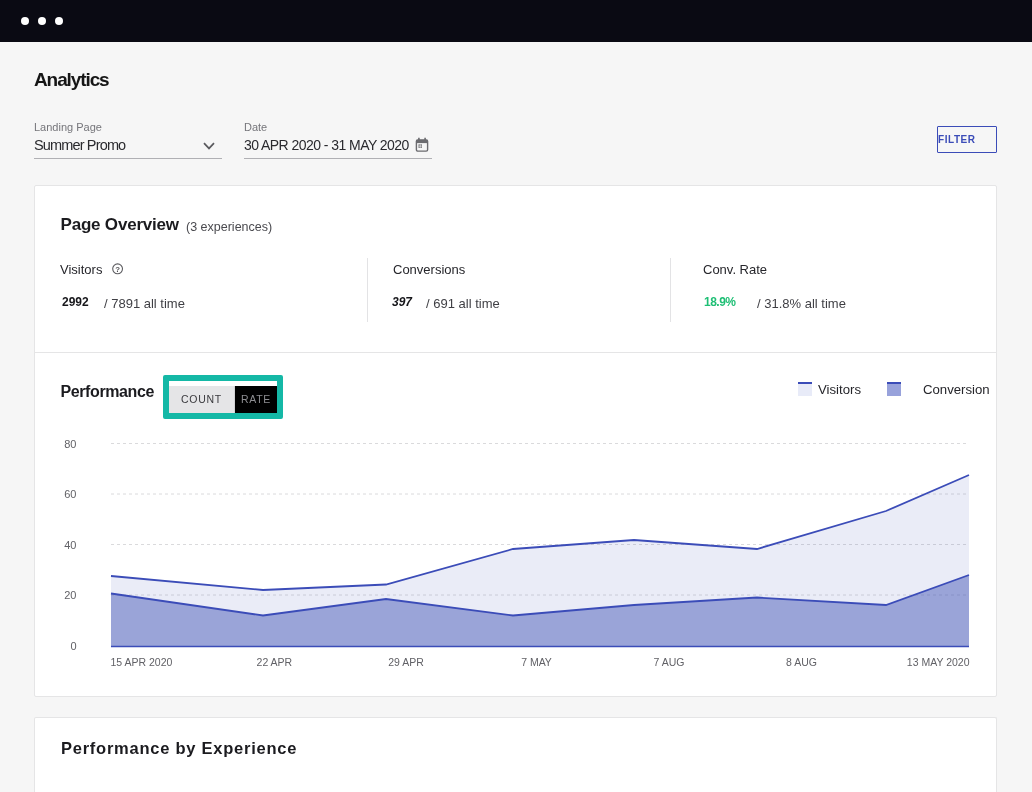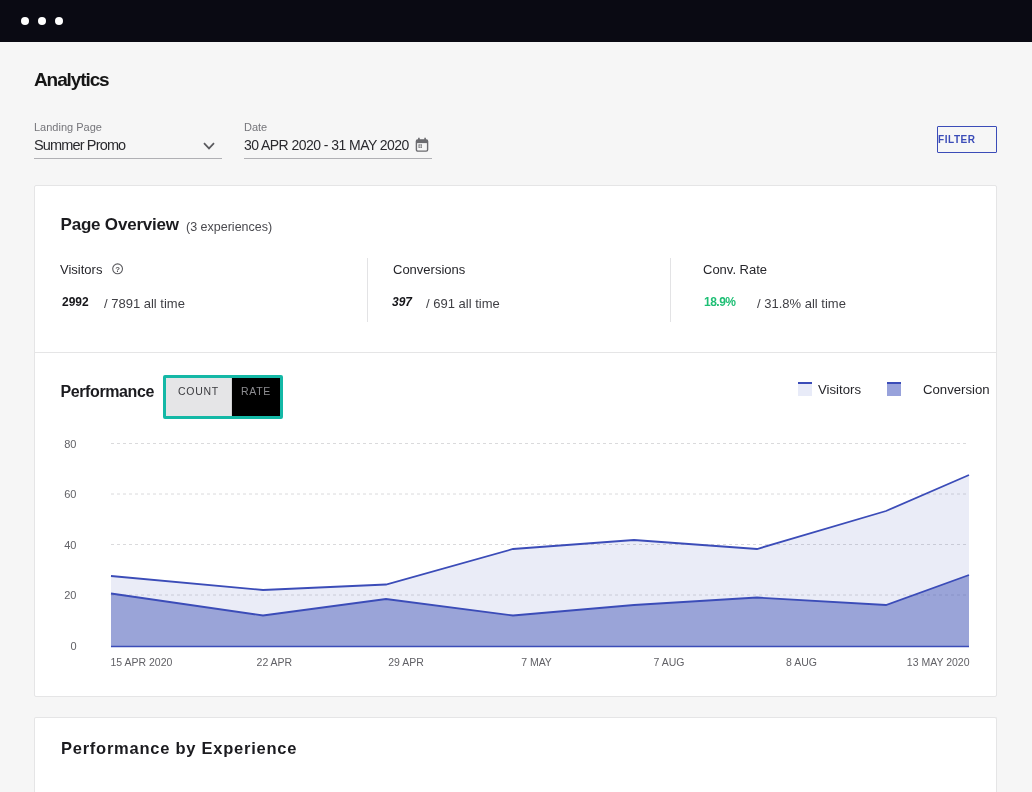--- a/index.html
+++ b/index.html
@@ -15,21 +15,21 @@
   .filterbtn { left:937px; top:126px; width:60px; height:27px; border:1.5px solid #3b4cb8; border-radius:1px; color:#3b4cb8; font-size:10px; letter-spacing:0.55px; font-weight:bold; line-height:25px; }
   .card { background:#fff; border:1px solid #e5e5e6; border-radius:2px; }
   .card1 { left:34px; top:185px; width:963px; height:512px; }
   .card3 { left:34px; top:717px; width:963px; height:100px; border-bottom:none; }
   .cardtitle { font-size:17px; font-weight:bold; color:#1b1b1f; line-height:17px; }
   .sub { font-size:12.5px; color:#4a4a4f; }
   .statlbl { font-size:13px; color:#26262b; line-height:13px; }
   .vdiv { width:1px; background:#e3e3e5; top:258px; height:64px; }
   .bignum { font-size:12px; font-weight:bold; color:#17171b; line-height:17.5px; }
   .alltime { font-size:13px; color:#3f3f44; line-height:13px; }
-  .toggle { left:163px; top:375px; width:120px; height:44px; border:3px solid #14b8a6; border-radius:2px; display:flex; }
+  .toggle { left:163px; top:375px; width:120px; height:44px; border:6px solid #14b8a6; border-radius:2px; display:flex;align-items:flex-end; }
   .tleft { width:66px; background:#e5e5e7; border-right:1px solid #d2d2d4; color:#3a3a3e; font-size:10.5px; letter-spacing:0.7px; text-align:center; line-height:27.5px; }
   .tright { flex:1; background:#000000; color:#8e8e92; font-size:10.5px; letter-spacing:0.7px; text-align:center; line-height:27.5px; }
   .legsw { width:14px; height:14px; border-top:2px solid #3b4cb8; }
   .legtxt { font-size:13.2px; color:#26262b; line-height:14px; }
 </style>
 </head>
 <body>
   <div class="abs topbar">
     <span class="dot" style="left:21px"></span>
     <span class="dot" style="left:38px"></span>

